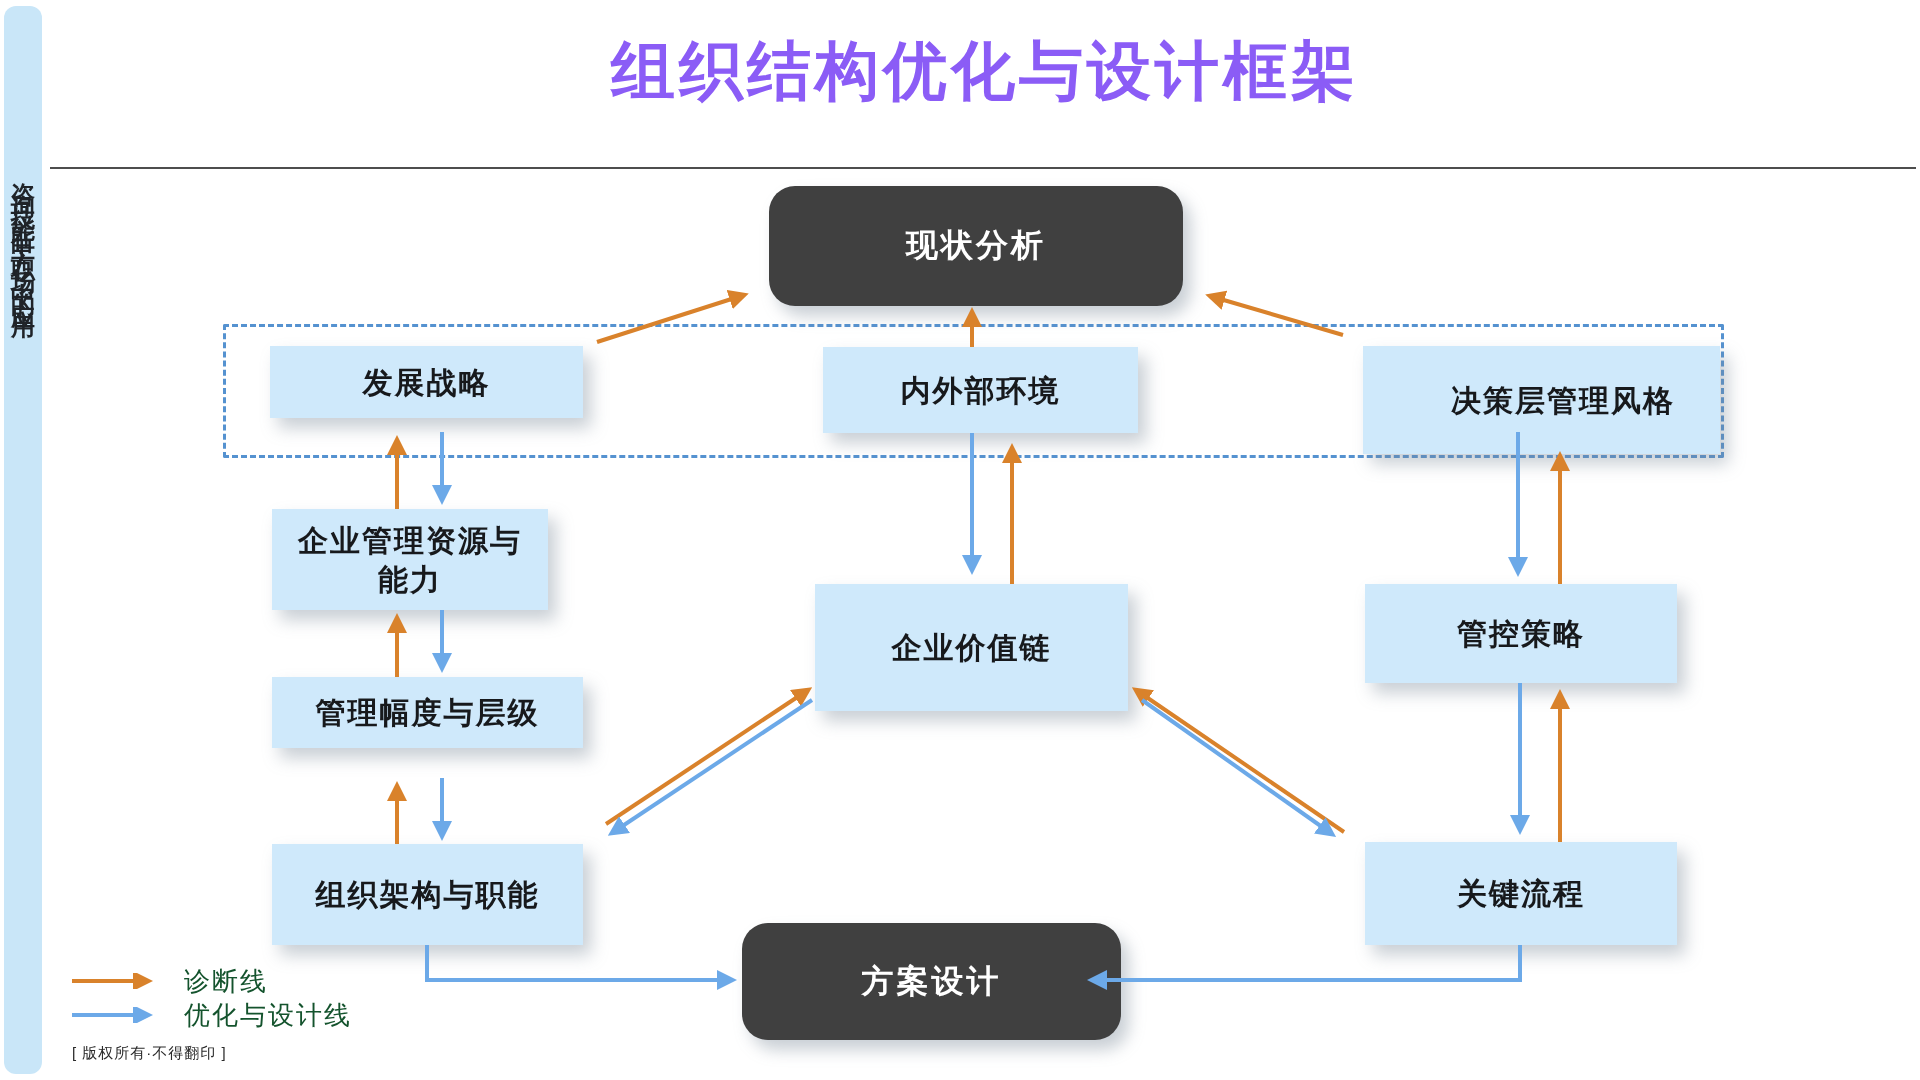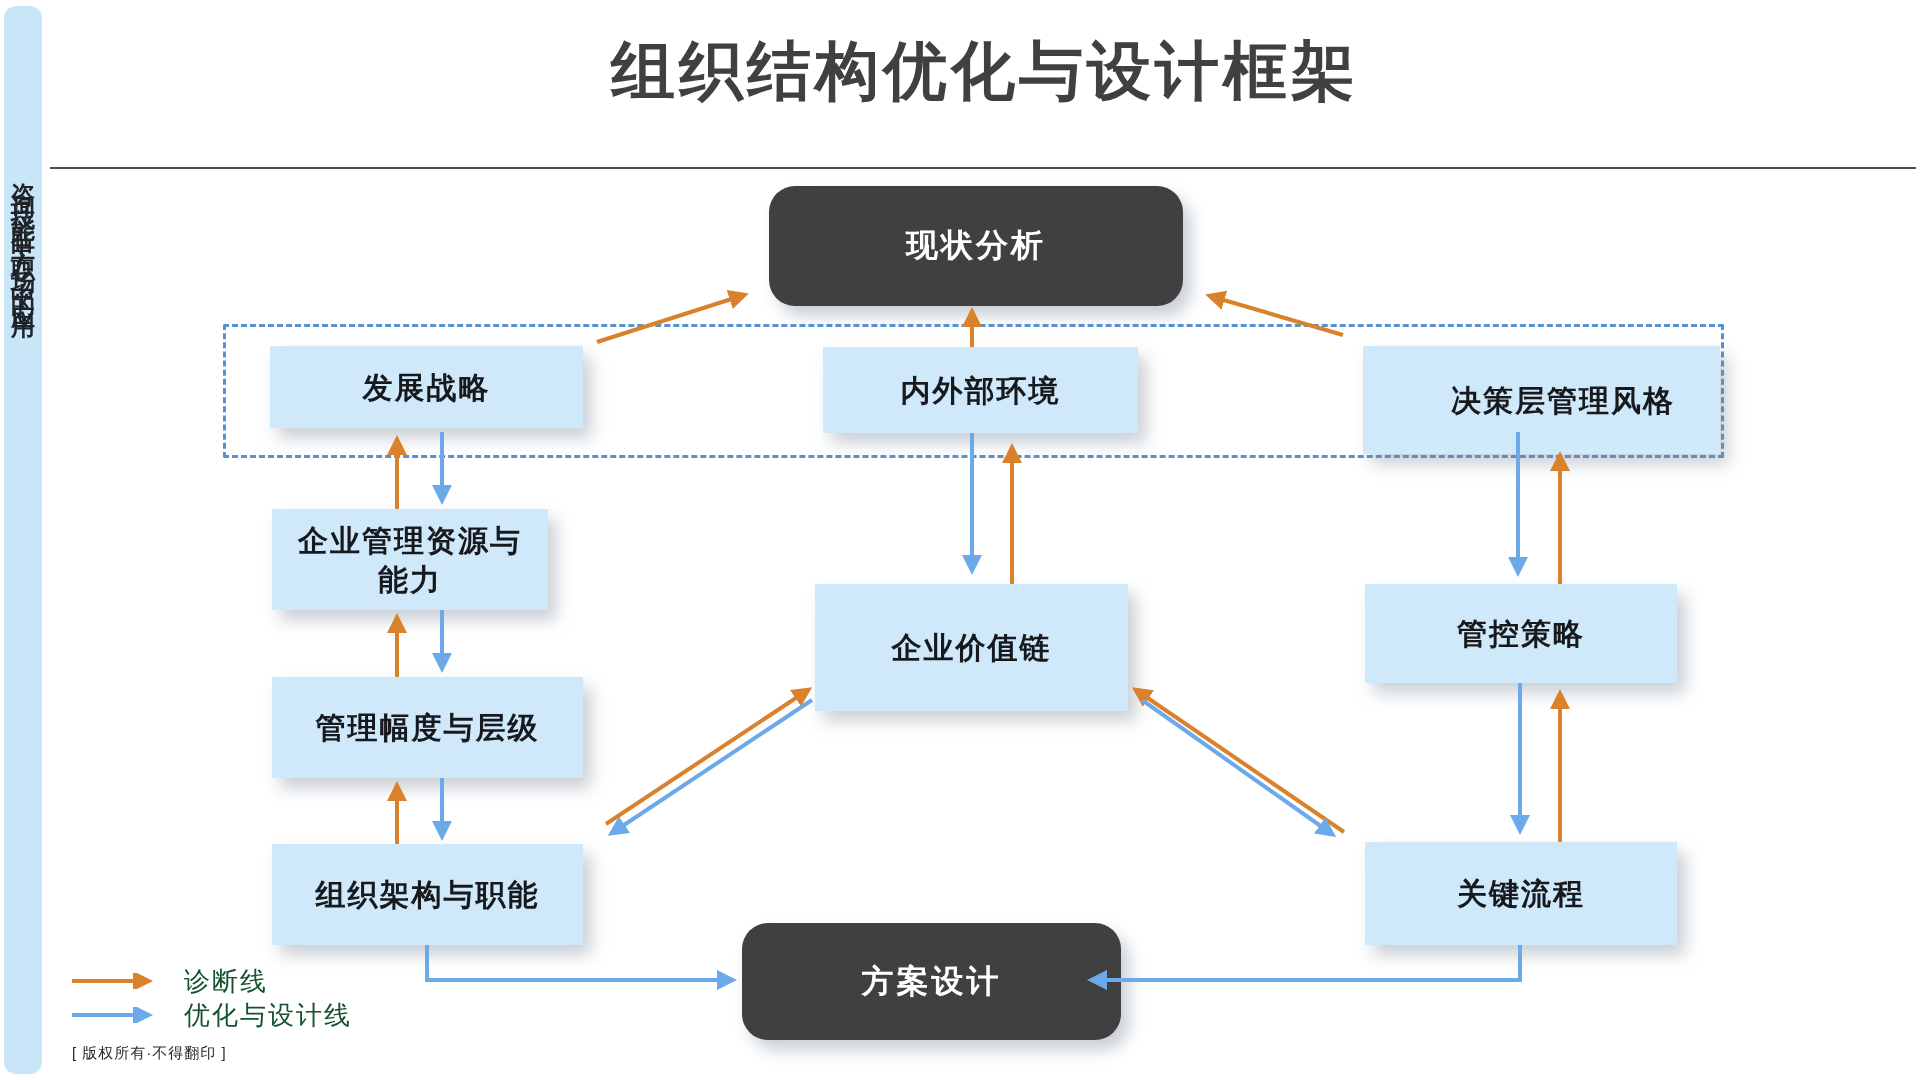--- a/index.html
+++ b/index.html
@@ -15,21 +15,21 @@
   }
   .sidebar-text{
     position:absolute;left:50%;top:158px;transform:translateX(-50%);
     writing-mode:vertical-rl;text-orientation:upright;
     font-size:24px;font-weight:600;color:#1f2328;letter-spacing:11px;
     white-space:nowrap;
   }
   
   .title{
     position:absolute;left:50px;right:0;top:28px;text-align:center;
-    font-size:64px;font-weight:900;color:#404040;letter-spacing:4px;
+    font-size:64px;font-weight:900;color:#8b5cf6;letter-spacing:4px;
   }
   .title-rule{
     position:absolute;left:50px;right:4px;top:167px;height:0;
     border-top:2px solid #4d4d4d;
   }
   
   .dashed-group{
     position:absolute;left:223px;top:324px;width:1495px;height:128px;
     border:3px dashed #5592d0;border-radius:2px;background:transparent;z-index:1;
   }
@@ -42,25 +42,25 @@
     background:#cfe9fb;color:#17191c;font-weight:700;font-size:30px;letter-spacing:2px;
   }
   .node.primary{
     background:#404040;color:#ffffff;font-weight:700;font-size:32px;letter-spacing:3px;
     border-radius:26px;
   }
   .node .label{line-height:1.3;}
   .node .label.wrap-narrow{max-width:240px;display:inline-block;}
 
   .n-current{left:769px;top:186px;width:414px;height:120px;}
-  .n-strategy{left:270px;top:346px;width:313px;height:82px;}
+  .n-strategy{left:270px;top:346px;width:313px;height:72px;}
   .n-env{left:823px;top:347px;width:315px;height:86px;}
   .n-style{left:1363px;top:346px;width:314px;height:108px;padding-left:43px;}
   .n-resource{left:272px;top:509px;width:276px;height:101px;}
-  .n-span{left:272px;top:677px;width:311px;height:101px;}
+  .n-span{left:272px;top:677px;width:311px;height:71px;}
   .n-org{left:272px;top:844px;width:311px;height:101px;}
   .n-value{left:815px;top:584px;width:313px;height:127px;}
   .n-control{left:1365px;top:584px;width:312px;height:99px;}
   .n-process{left:1365px;top:842px;width:312px;height:103px;}
   .n-solution{left:742px;top:923px;width:379px;height:117px;}
 
   
   .overlay{position:absolute;left:0;top:0;width:1920px;height:1080px;z-index:3;pointer-events:none;}
 
   

